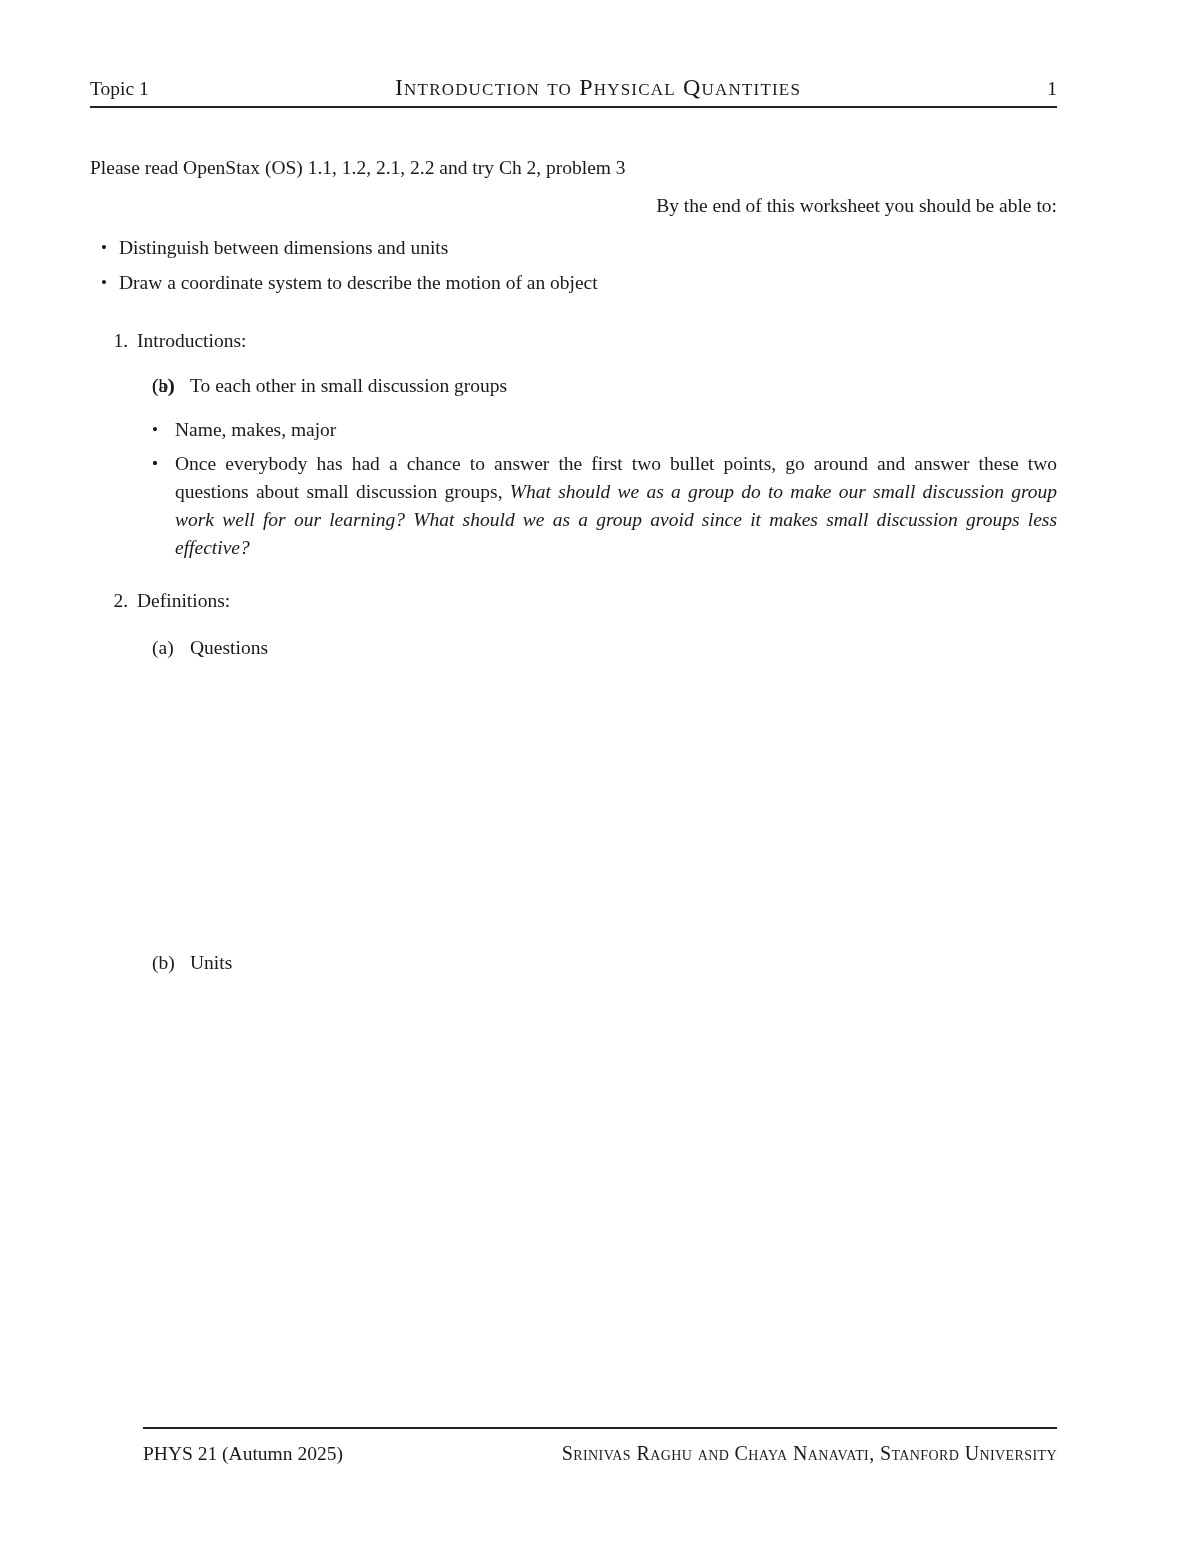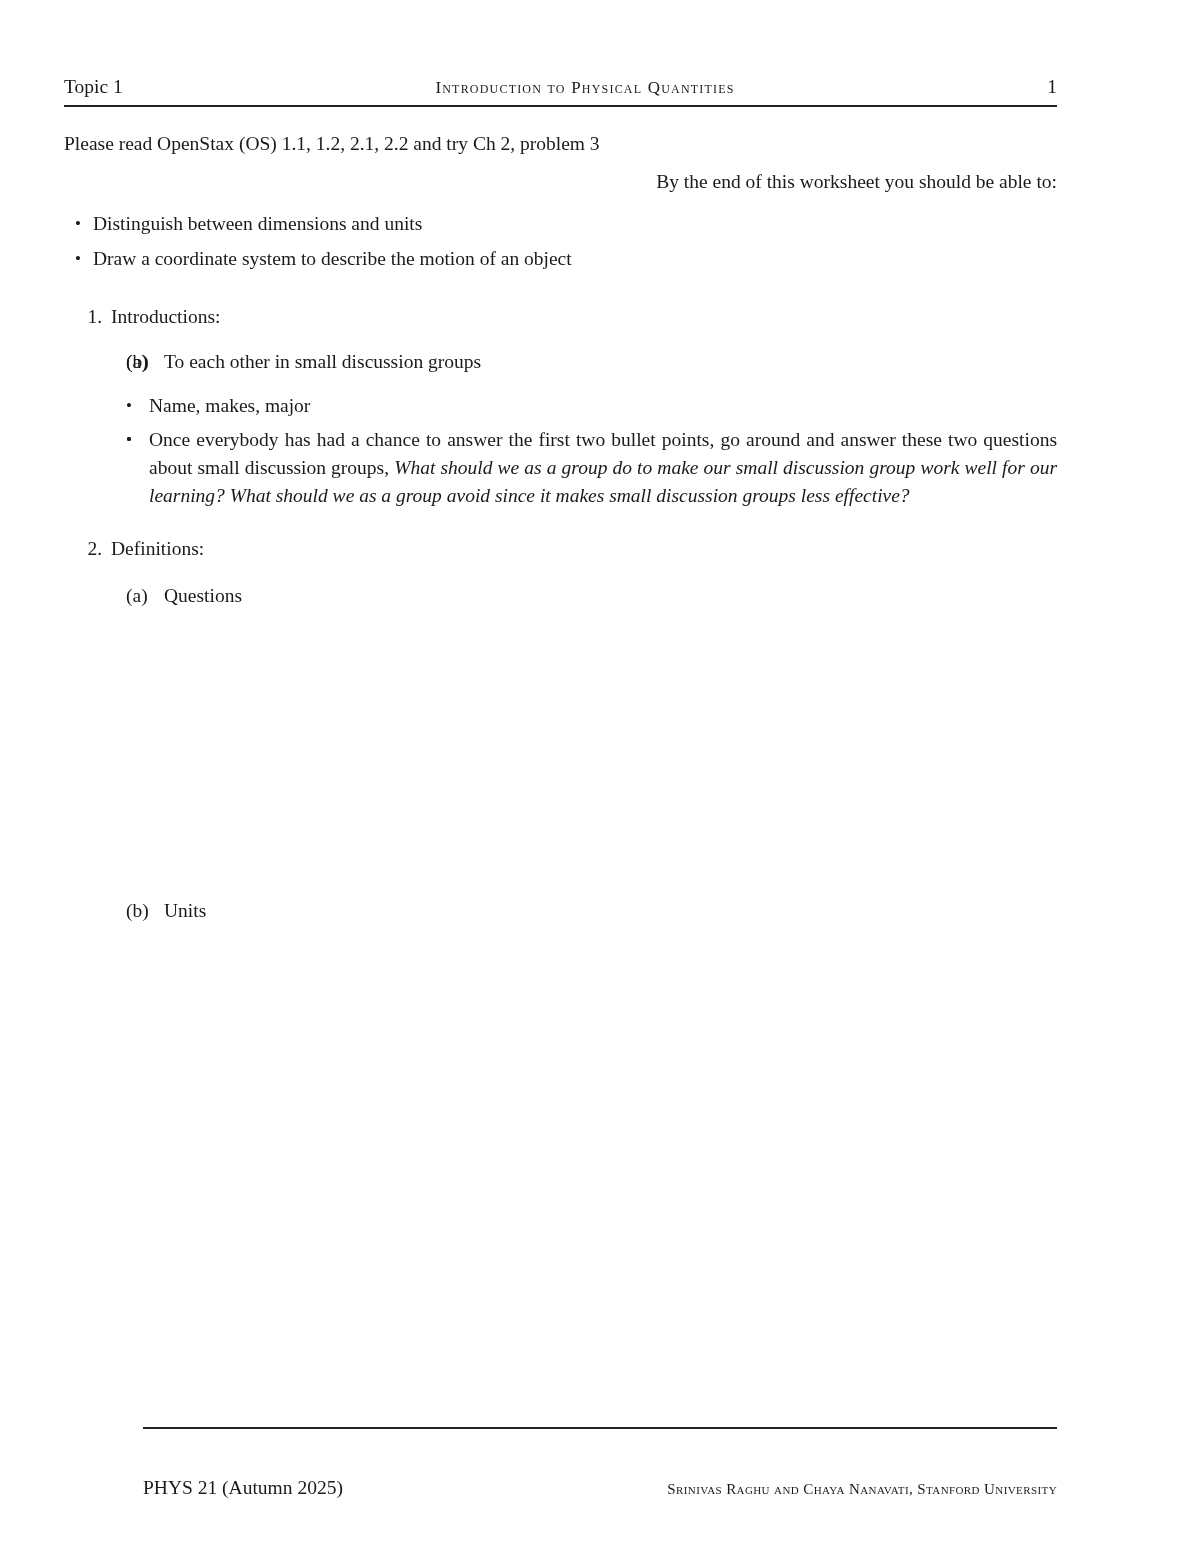--- a/index.html
+++ b/index.html
@@ -11,40 +11,40 @@
     font-family: "Liberation Serif", "DejaVu Serif", serif;
     font-size: 19.5px;
     line-height: 28px;
     color: #1a1a1a;
     overflow: hidden;
   }
   .page {
     position: relative;
     width: 1200px;
     height: 1334px;
-    padding: 76px 143px 0 64px;
+    padding: 76px 143px 0 90px;
   }
   .sc { font-variant: small-caps; }
 
   
   .page-header {
     display: flex;
     justify-content: space-between;
     align-items: baseline;
     line-height: 22px;
     border-bottom: 2px solid #222;
     padding-bottom: 6px;
   }
   .header-title {
-    font-size: 17px;
+    font-size: 24px;
     letter-spacing: 1.2px;
   }
 
   
-  .reading-line { margin-top: 23px; }
+  .reading-line { margin-top: 46px; }
   .goals-line   { margin-top: 10px; text-align: right; }
 
   
   .bullet-item { position: relative; }
   .dot {
     position: absolute;
     top: 0;
     font-size: 17px;
   }
 
@@ -97,23 +97,22 @@
     top: 1427px;
     left: 143px;
     width: 914px;
     border-top: 2px solid #222;
     padding-top: 10px;
     display: flex;
     justify-content: space-between;
     align-items: baseline;
   }
   .footer-right {
-    font-size: 15px;
+    font-size: 20px;
     letter-spacing: 0.4px;
-    margin-top: 36px;
   }
 </style>
 </head>
 <body>
 
 <div class="page">
 
   <div class="page-header">
     <span>Topic 1</span>
     <span class="sc header-title">Introduction to Physical Quantities</span>

